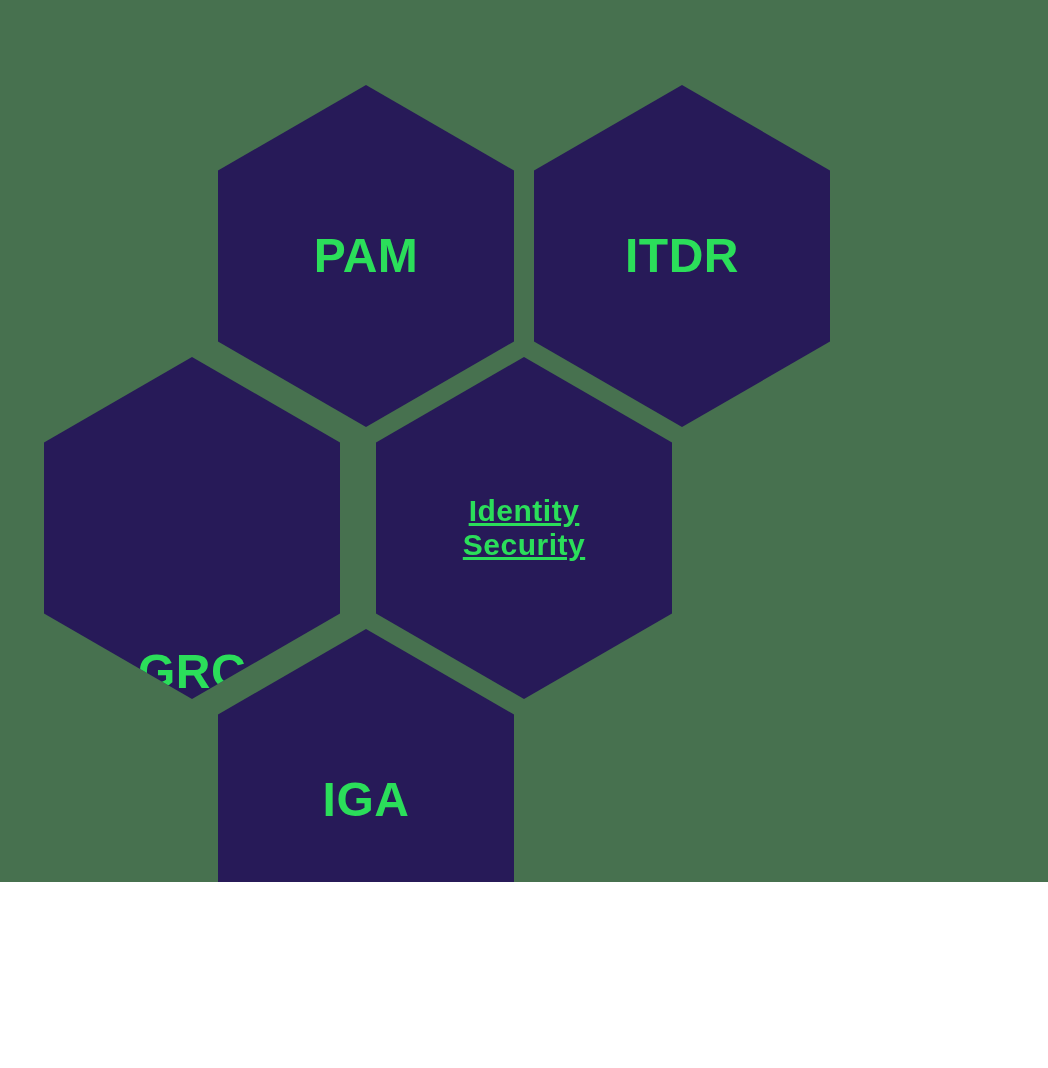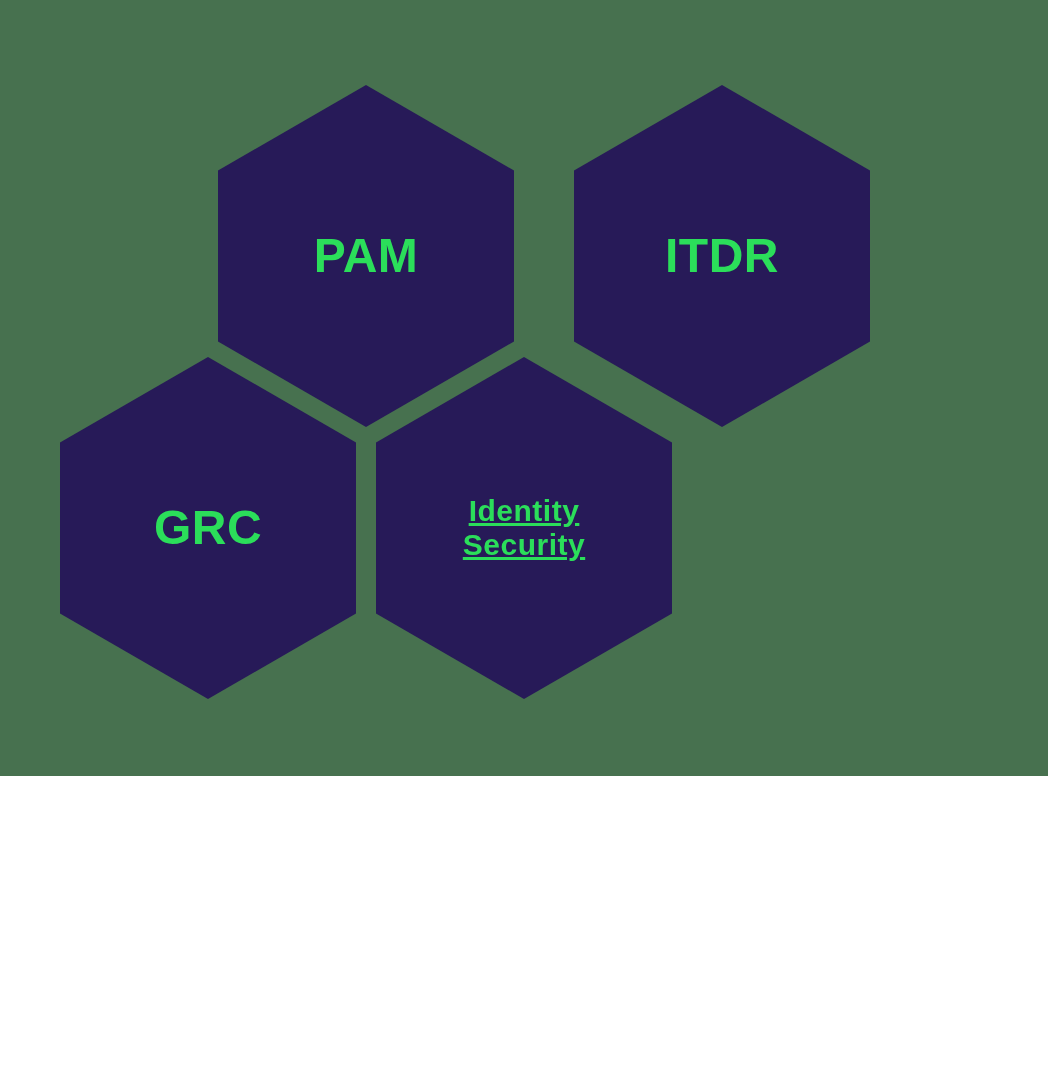--- a/index.html
+++ b/index.html
@@ -2,21 +2,21 @@
 <html style="--background: #47714f; --hexagon: #271a58; --label: #2bde5a;"><head>
 <meta charset="utf-8">
 <style>
   html, body {
     margin: 0;
     padding: 0;
   }
   .stage {
     position: relative;
     width: 1048px;
-    height: 776px;
+    height: 882px;
     background: var(--background, #47714f);
     overflow: hidden;
     font-family: "Liberation Sans", sans-serif;
   }
   .hex {
     position: absolute;
     width: 296px;
     height: 342px;
     background: var(--hexagon, #271a58);
     clip-path: polygon(50% 0%, 100% 25%, 100% 75%, 50% 100%, 0% 75%, 0% 25%);
@@ -32,22 +32,22 @@
     letter-spacing: 0.5px;
     line-height: 1.15;
   }
   .hex.center .hex-label {
     font-size: 30px;
     max-width: 220px;  
     text-decoration: underline;
   }
   
   .pos-pam    { left: 218px; top:  85px; }
-  .pos-itdr   { left: 534px; top:  85px; margin-left: 40px; }
-  .pos-grc    { left:  60px; top: 357px; }
+  .pos-itdr   { left: 534px; top:  85px; }
+  .pos-grc    { left:  44px; top: 357px; align-items: flex-end; }
   .pos-center { left: 376px; top: 357px; }
   .pos-iam    { left: 692px; top: 357px; }
   .pos-iga    { left: 218px; top: 629px; }
   .pos-ciem   { left: 534px; top: 629px; }
 </style>
 </head>
 <body>
 
 <div class="stage">
 
@@ -61,15 +61,18 @@
 
   <div class="hex pos-grc">
     <span class="hex-label">GRC</span>
   </div>
 
   <div class="hex center pos-center">
     <span class="hex-label">Identity Security</span>
   </div>
 
 
+  <div class="hex pos-iga">
+    <span class="hex-label">IGA</span>
+  </div>
 
 
 </div>
 
 </body></html>

